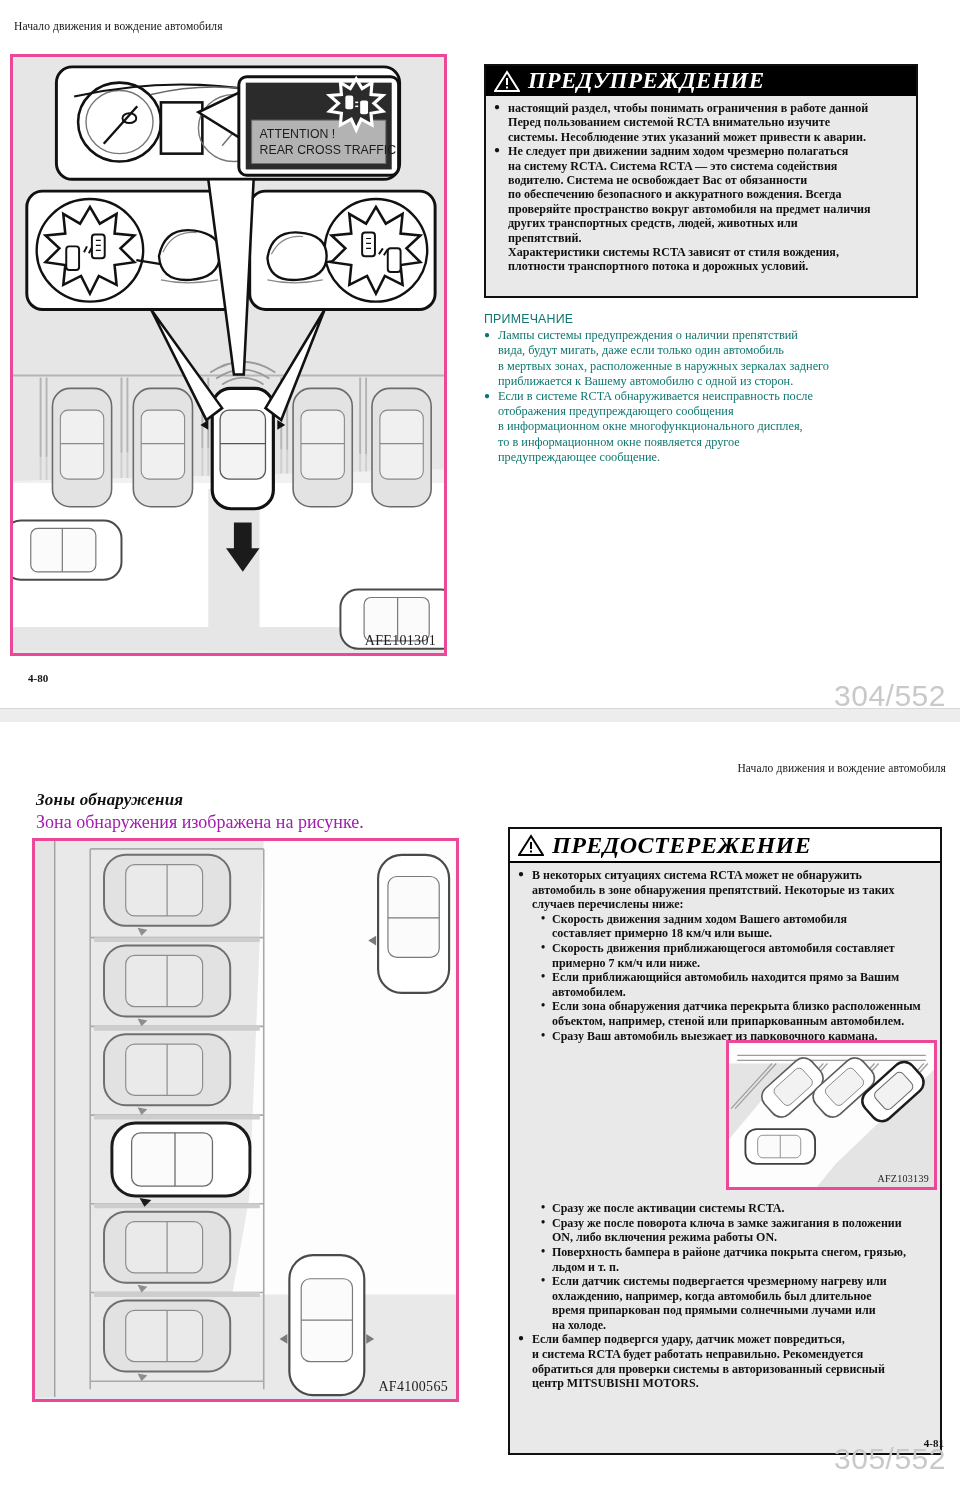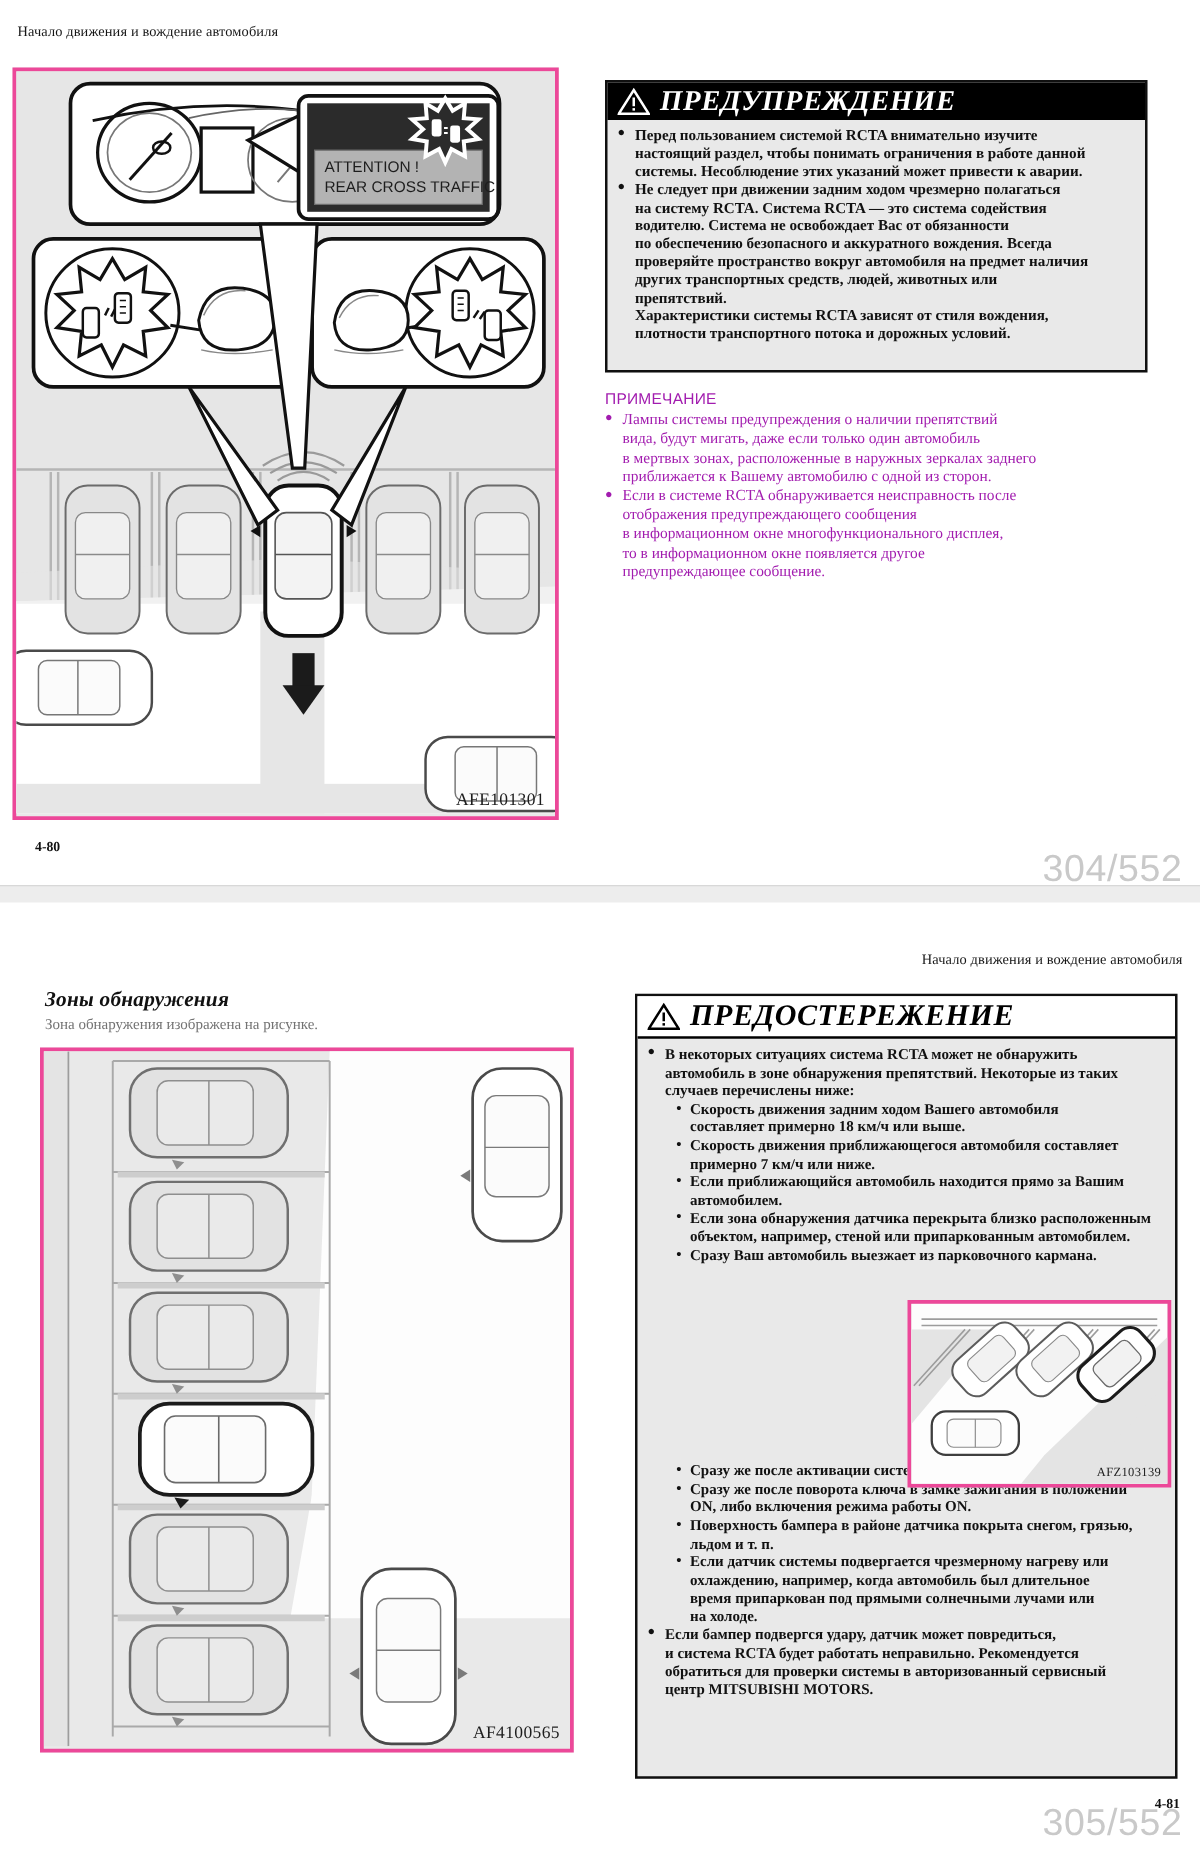--- a/index.html
+++ b/index.html
@@ -96,21 +96,21 @@
   #fig-3 .fig-code { font-size: 10px; right: 5px; bottom: 3px; }
 
   
   .warnbox {
     position: absolute;
     border: 2px solid #101010;
     background: #e9e9e9;
     box-sizing: border-box;
   }
   #warn-1 { left: 484px; top: 64px; width: 434px; height: 234px; }
-  #warn-2 { left: 508px; top: 795px; width: 434px; height: 628px; }
+  #warn-2 { left: 508px; top: 827px; width: 434px; height: 628px; }
 
   .warn-title {
     background: #000000;
     color: #ffffff;
     height: 30px;
     display: flex;
     align-items: center;
     padding-left: 8px;
     box-sizing: border-box;
   }
@@ -176,21 +176,21 @@
 
   
   .note {
     position: absolute;
     left: 484px;
     top: 312px;
     width: 440px;
     font-family: "Liberation Serif", serif;
     font-size: 12.3px;
     line-height: 15.2px;
-    color: #a21caf;
+    color: #0f766e;
   }
   .note-title {
     font-family: "Liberation Sans", sans-serif;
     font-size: 12.4px;
     letter-spacing: 0.2px;
     margin-bottom: 1px;
   }
   .note ul.bullets > li { padding-left: 14px; }
 
   
@@ -203,22 +203,22 @@
   .sect-title {
     font-family: "Liberation Serif", serif;
     font-style: italic;
     font-weight: bold;
     font-size: 17px;
     color: #111;
     letter-spacing: 0.2px;
   }
   .sect-sub {
     font-family: "Liberation Serif", serif;
-    font-size: 12px;
-    color: #737373;
+    font-size: 18px;
+    color: #a21caf;
     margin-top: 2px;
   }
 
   
   .tri-icon { width: 26px; height: 22px; flex: 0 0 auto; }
 
   
   .ill { position: absolute; inset: 0; }
 </style>
 </head>
@@ -401,22 +401,22 @@
       <svg class="tri-icon" viewBox="0 0 26 22">
         <polygon points="13,2 25,21 1,21" fill="none" stroke="#ffffff" stroke-width="2"></polygon>
         <rect x="12" y="8" width="2" height="7" fill="#ffffff"></rect>
         <rect x="12" y="16.5" width="2" height="2" fill="#ffffff"></rect>
       </svg>
       <span class="warn-title-text">ПРЕДУПРЕЖДЕНИЕ</span>
     </div>
     <div class="warn-body">
       <ul class="bullets">
         <li>
+          <span class="line">настоящий раздел, чтобы понимать ограничения в работе данной</span>
           <span class="line">Перед пользованием системой RCTA внимательно изучите</span>
-          <span class="line">настоящий раздел, чтобы понимать ограничения в работе данной</span>
           <span class="line">системы. Несоблюдение этих указаний может привести к аварии.</span>
         </li>
         <li>
           <span class="line">Не следует при движении задним ходом чрезмерно полагаться</span>
           <span class="line">на систему RCTA. Система RCTA — это система содействия</span>
           <span class="line">водителю. Система не освобождает Вас от обязанности</span>
           <span class="line">по обеспечению безопасного и аккуратного вождения. Всегда</span>
           <span class="line">проверяйте пространство вокруг автомобиля на предмет наличия</span>
           <span class="line">других транспортных средств, людей, животных или</span>
           <span class="line">препятствий.</span>

